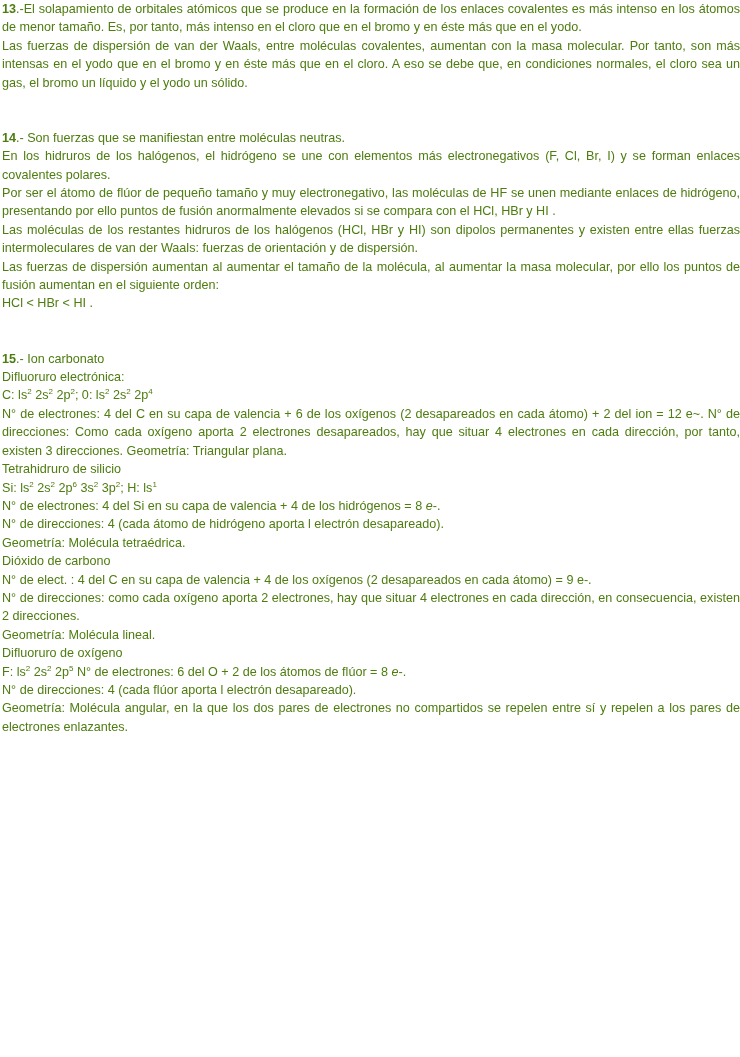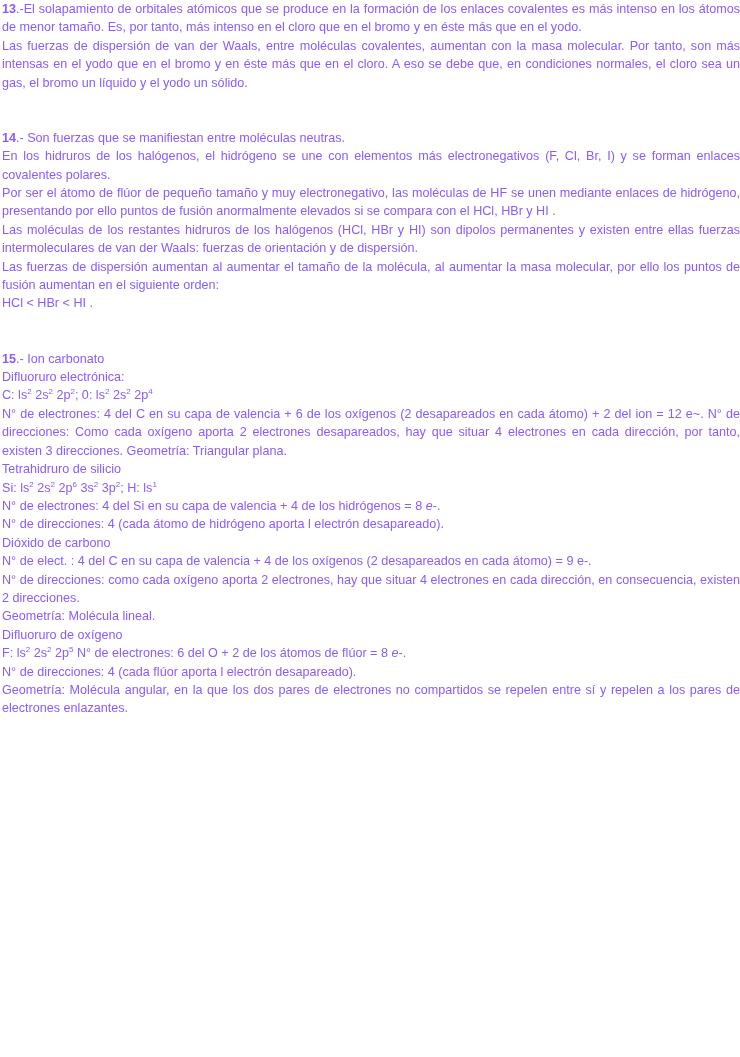--- a/index.html
+++ b/index.html
@@ -4,21 +4,21 @@
 <style>
   html, body { margin: 0; padding: 0; background: #ffffff; }
   body { width: 740px; height: 1057px; overflow: hidden; }
   .page {
     position: relative;
     width: 738px;
     padding: 0 0 0 2px;
     font-family: "Liberation Sans", sans-serif;
     font-size: 12.6px;
     line-height: 18.4px;
-    color: #8b5cf6;
+    color: #4d7c0f;
     text-align: justify;
   }
   .p { margin: 0; }
   .gap { height: 18.4px; }
   .num { font-weight: bold; }
   .u { }
   sup { font-size: 8px; line-height: 0; vertical-align: 5px; }
   .it { font-style: italic; }
 </style>
 </head>
@@ -44,20 +44,21 @@
 
   <p class="p"><span class="num">15</span><span>.- </span><span class="u">Ion carbonato</span></p>
   <p class="p">Difluoruro electrónica:</p>
   <p class="p"><span>C: ls</span><sup>2</sup><span> 2s</span><sup>2</sup><span> 2p</span><sup>2</sup><span>; 0: ls</span><sup>2</sup><span> 2s</span><sup>2</sup><span> 2p</span><sup>4</sup></p>
   <p class="p">N° de electrones: 4 del C en su capa de valencia + 6 de los oxígenos (2 desapareados en cada átomo) + 2 del ion = 12 e~. N° de direcciones: Como cada oxígeno aporta 2 electrones desapareados, hay que situar 4 electrones en cada dirección, por tanto, existen 3 direcciones. Geometría: Triangular plana.</p>
 
   <p class="p"><span class="u">Tetrahidruro de silicio</span></p>
   <p class="p"><span>Si: ls</span><sup>2</sup><span> 2s</span><sup>2</sup><span> 2p</span><sup>6</sup><span> 3s</span><sup>2</sup><span> 3p</span><sup>2</sup><span>; H: ls</span><sup>1</sup></p>
   <p class="p"><span>N° de electrones: 4 del Si en su capa de valencia + 4 de los hidrógenos = 8 </span><span class="it">e</span><span>-.</span></p>
   <p class="p">N° de direcciones: 4 (cada átomo de hidrógeno aporta l electrón desapareado).</p>
+  <p class="p">Geometría: Molécula tetraédrica.</p>
 
   <p class="p"><span class="u">Dióxido de carbono</span></p>
   <p class="p">N° de elect. : 4 del C en su capa de valencia + 4 de los oxígenos (2 desapareados en cada átomo) = 9 e-.</p>
   <p class="p">N° de direcciones: como cada oxígeno aporta 2 electrones, hay que situar 4 electrones en cada dirección, en consecuencia, existen 2 direcciones.</p>
   <p class="p">Geometría: Molécula lineal.</p>
 
   <p class="p"><span class="u">Difluoruro de oxígeno</span></p>
   <p class="p"><span>F: ls</span><sup>2</sup><span> 2s</span><sup>2</sup><span> 2p</span><sup>5</sup><span> N° de electrones: 6 del O + 2 de los átomos de flúor = 8 </span><span class="it">e</span><span>-.</span></p>
   <p class="p">N° de direcciones: 4 (cada flúor aporta l electrón desapareado).</p>
   <p class="p">Geometría: Molécula angular, en la que los dos pares de electrones no compartidos se repelen entre sí y repelen a los pares de electrones enlazantes.</p>

